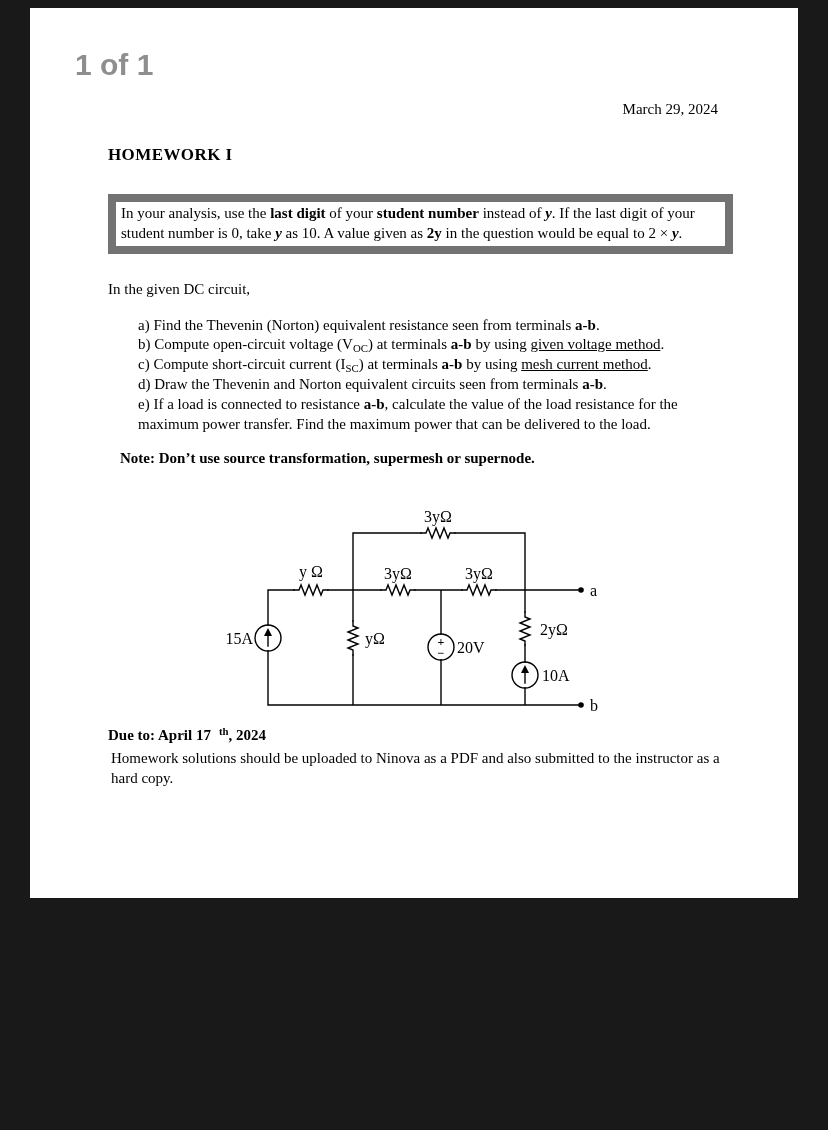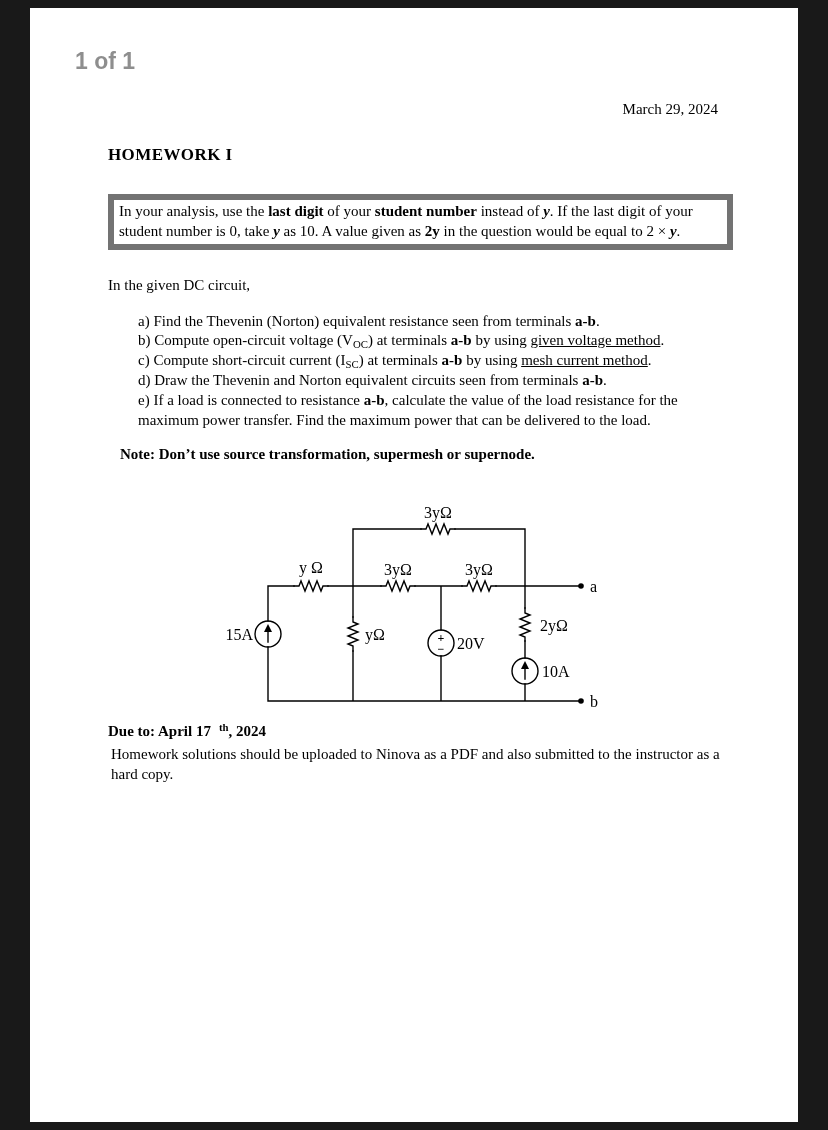--- a/index.html
+++ b/index.html
@@ -6,40 +6,40 @@
   body{
     width:828px;height:1130px;
     background:#191919;
     font-family:"Liberation Serif", serif;
     position:relative;
     overflow:hidden;
   }
   .page-indicator{
     position:absolute;left:75px;top:48px;
     font-family:"Liberation Sans", sans-serif;
-    font-weight:700;font-size:23px;color:#8e8e8e;
+    font-weight:700;font-size:30px;color:#8e8e8e;
     z-index:5;
   }
   .page{
     position:absolute;left:30px;top:8px;
-    width:768px;height:1114px;
+    width:768px;height:890px;
     background:#ffffff;color:#000;
   }
   .content{
     padding:0 65px 0 78px;
     font-size:15px;line-height:1.32;
   }
   .date{margin-top:92px;text-align:right;padding-right:15px;}
   .title{
     margin:24px 0 0 0;text-align:left;
     font-size:17px;font-weight:700;letter-spacing:.4px;
   }
   .instruction-box{
     margin-top:28px;
-    border:6px solid #737373;
+    border:8px solid #737373;
     padding:2px 5px;
   }
   .instruction-box p{margin:0;}
   .intro{margin:26px 0 0 0;}
   .items{margin:16px 0 0 30px;}
   .items p{margin:0;}
   .note{margin:14px 0 0 12px;font-weight:700;}
   .circuit{display:block;margin:32px 0 0 115px;}
   .circuit text{font-family:"Liberation Serif", serif;font-size:16px;fill:#000;}
   .circuit .sign{font-size:12px;font-weight:700;}

